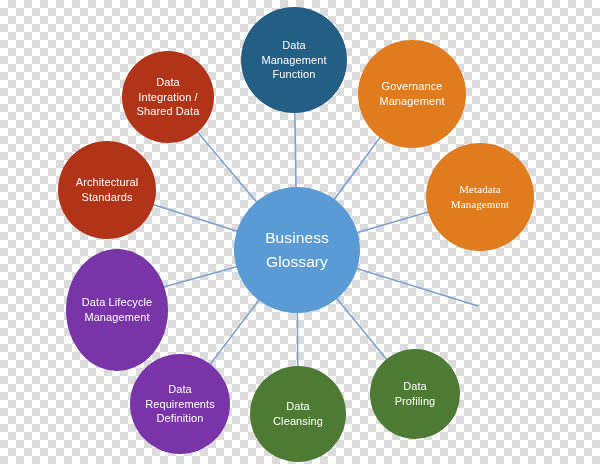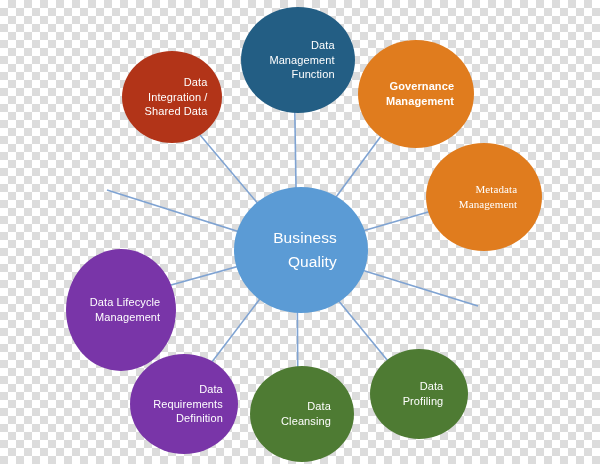--- a/index.html
+++ b/index.html
@@ -23,35 +23,34 @@
     top: 0;
     width: 600px;
     height: 464px;
   }
   .node {
     position: absolute;
     border-radius: 50%;
     display: flex;
     align-items: center;
     justify-content: center;
-    text-align: right;
+    text-align: center;
     color: #ffffff;
     white-space: pre-line;
     font-size: 11px;
     line-height: 1.32;
     letter-spacing: 0.1px;
-    padding-left: 8px;
   }
   .node.center {
     font-size: 15.5px;
     line-height: 1.55;
   }
   
   .n-dmf   { left: 241px; top:   7px; width: 106px; height: 106px; }
-  .n-gov   { left: 358px; top:  40px; width: 108px; height: 108px; font-weight: bold; }
+  .n-gov   { left: 358px; top:  40px; width: 108px; height: 108px; }
   .n-meta  { left: 426px; top: 143px; width: 108px; height: 108px; }
   .n-dqa   { left: 426px; top: 254px; width: 104px; height: 104px; }
   .n-dp    { left: 370px; top: 349px; width:  90px; height:  90px; }
   .n-dc    { left: 250px; top: 366px; width:  96px; height:  96px; }
   .n-drd   { left: 130px; top: 354px; width: 100px; height: 100px; }
   .n-dlm   { left:  66px; top: 249px; width: 102px; height: 122px; }
   .n-as    { left:  58px; top: 141px; width:  98px; height:  98px; }
   .n-di    { left: 122px; top:  51px; width:  92px; height:  92px; }
   .n-ctr   { left: 234px; top: 187px; width: 126px; height: 126px; }
 </style>
@@ -82,20 +81,22 @@
 Management</div>
   <div class="node n-dp" style="background-color: rgb(78, 123, 51);">Data
 Profiling</div>
   <div class="node n-dc" style="background-color: rgb(78, 123, 51);">Data
 Cleansing</div>
   <div class="node n-drd" style="background-color: rgb(121, 53, 168);">Data
 Requirements
 Definition</div>
   <div class="node n-dlm" style="background-color: rgb(121, 53, 168);">Data Lifecycle
 Management</div>
+  <div class="node n-as" style="background-color: rgb(178, 52, 24);">Architectural
+Standards</div>
   <div class="node n-di" style="background-color: rgb(178, 52, 24);">Data
 Integration /
 Shared Data</div>
 
   <div class="node center n-ctr" style="background-color: rgb(91, 155, 213);">Business
-Quality</div>
+Glossary</div>
 
 </div>
 
 </body></html>

